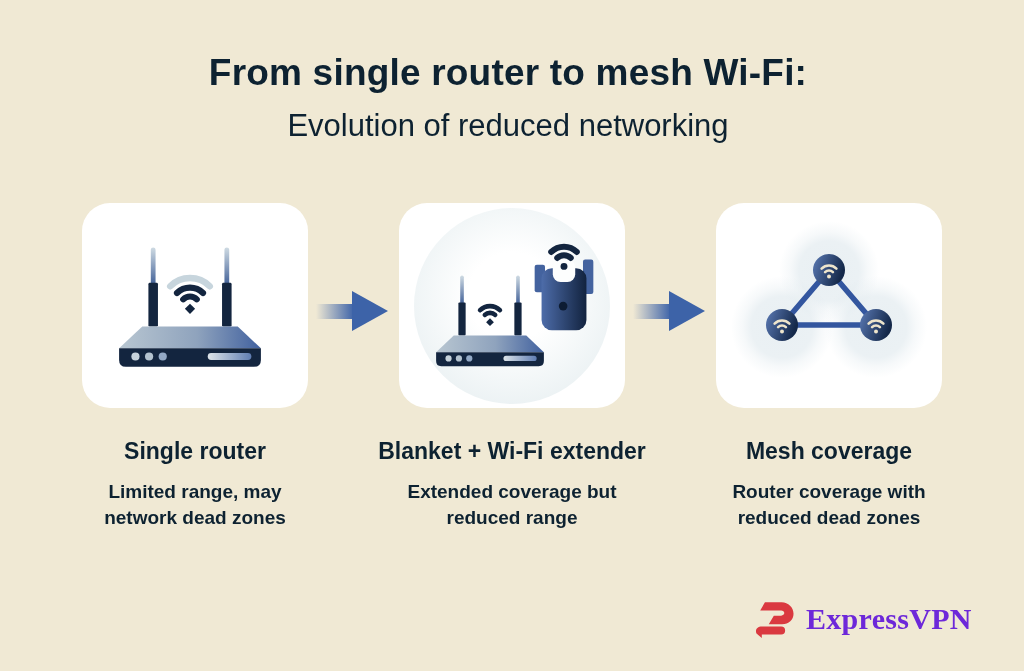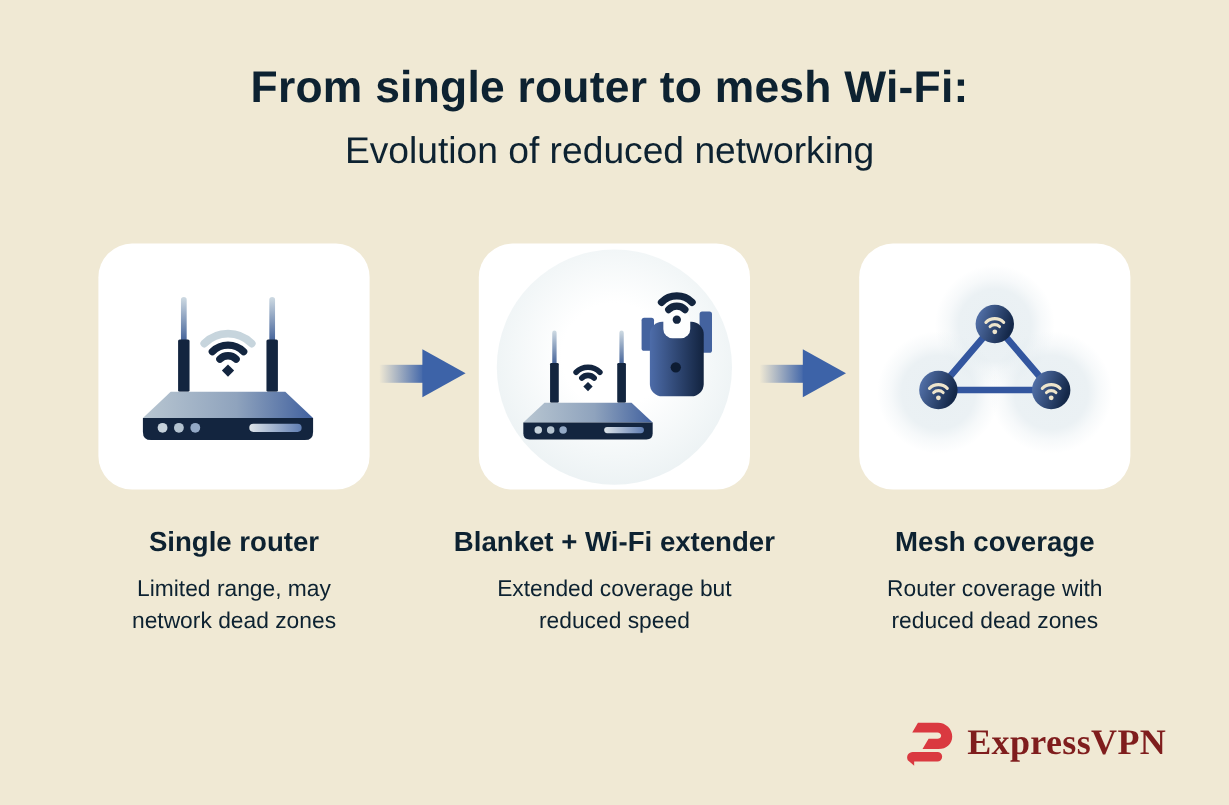--- a/index.html
+++ b/index.html
@@ -24,27 +24,27 @@
   .arrow1{left:316px;} .arrow2{left:633px;}
   .p2-circle{
     position:absolute;left:15px;top:5px;width:196px;height:196px;border-radius:50%;
     background:radial-gradient(circle at 50% 45%, #ffffff 30%, #f3f7f8 58%, #e2ebee 100%);
   }
   .abs{position:absolute;}
   .label{position:absolute;width:300px;text-align:center;}
   .label1{left:45px;} .label2{left:362px;} .label3{left:679px;}
   .label{top:438px;}
   .panel-title{font-size:23px;font-weight:700;margin:0 0 14px 0;}
-  .panel-desc{font-size:19px;font-weight:400;line-height:26px;}
+  .panel-desc{font-size:19px;font-weight:700;line-height:26px;}
   .brand{
     position:absolute;left:752px;top:599px;display:flex;align-items:center;gap:10px;
   }
   .brand-word{
     font-family:"Liberation Serif", serif;font-size:30px;font-weight:600;
-    color:#7f1d1d;letter-spacing:.3px;
+    color:#6d28d9;letter-spacing:.3px;
   }
 </style>
 </head>
 <body>
 
 <div class="canvas">
 
   <svg width="0" height="0" style="position:absolute" aria-hidden="true">
     <defs>
       <linearGradient id="antGrad" x1="0" y1="0" x2="0" y2="1">
@@ -172,21 +172,21 @@
     <div class="panel-desc">
       <div>Limited range, may</div>
       <div>network dead zones</div>
     </div>
   </div>
 
   <div class="label label2">
     <div class="panel-title">Blanket + Wi-Fi extender</div>
     <div class="panel-desc">
       <div>Extended coverage but</div>
-      <div>reduced speed</div>
+      <div>reduced range</div>
     </div>
   </div>
 
   <div class="label label3">
     <div class="panel-title">Mesh coverage</div>
     <div class="panel-desc">
       <div>Router coverage with</div>
       <div>reduced dead zones</div>
     </div>
   </div>

